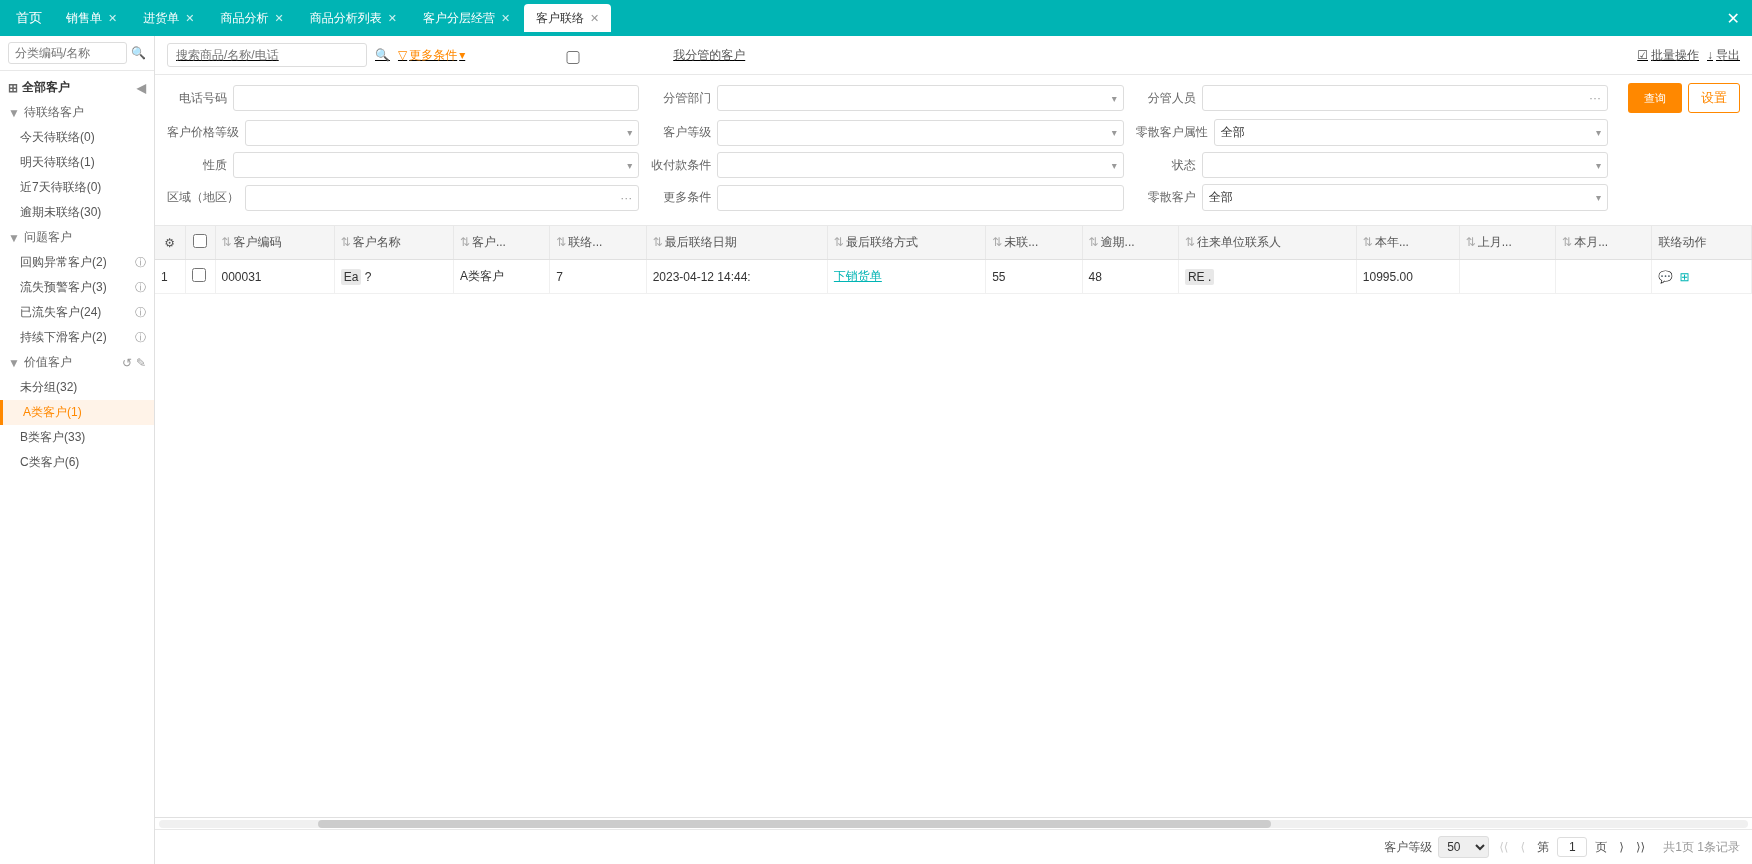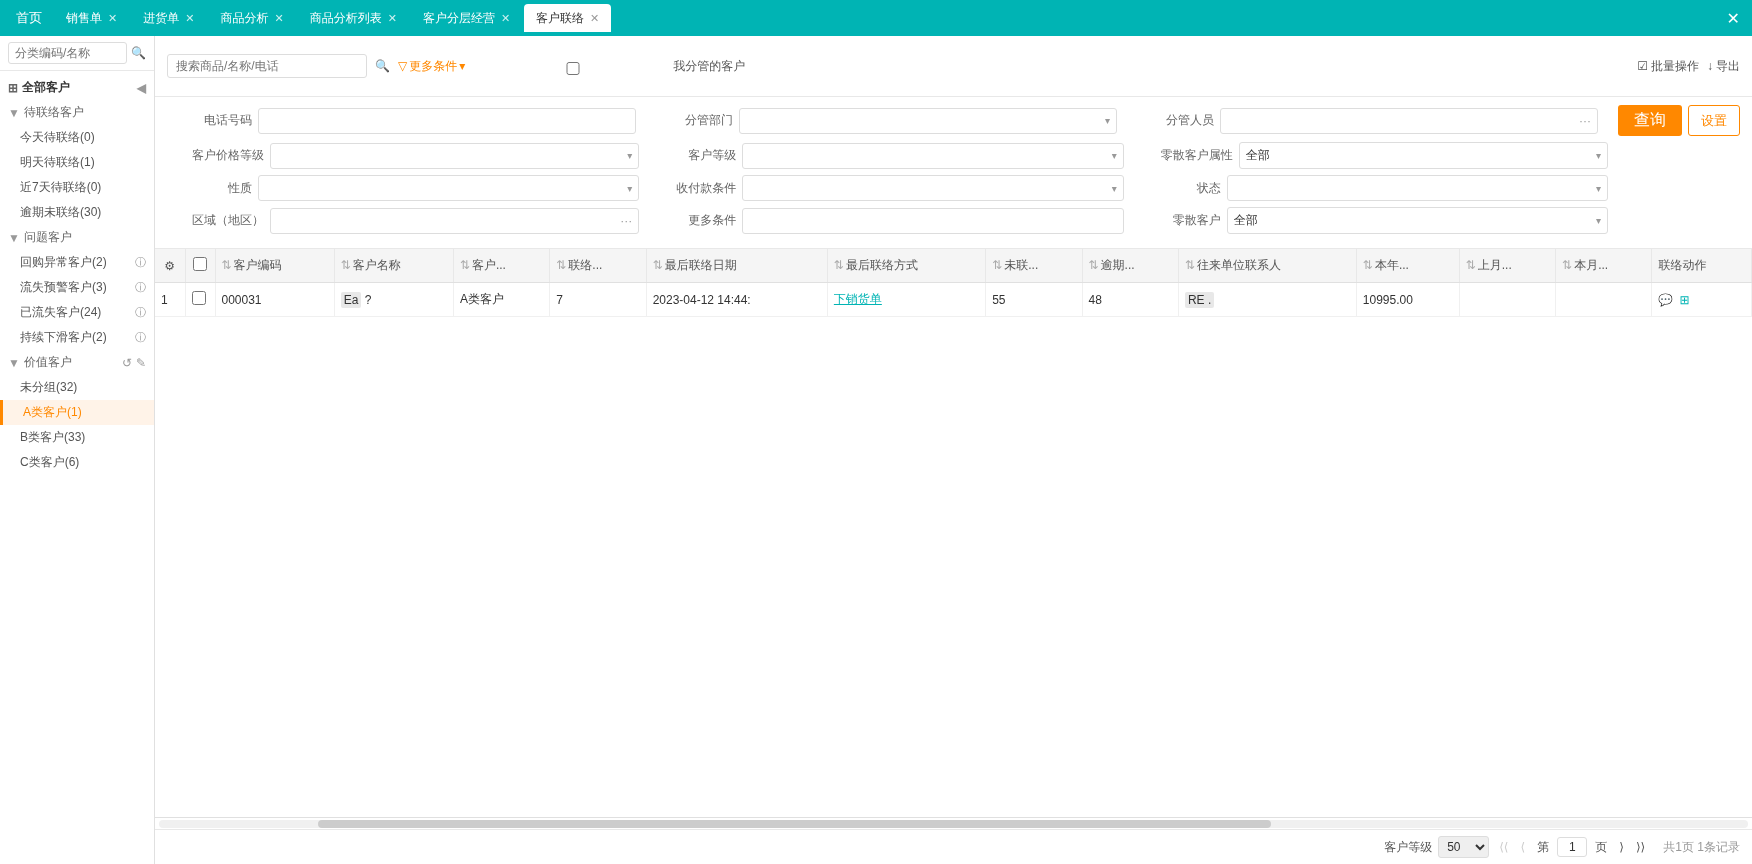--- a/index.html
+++ b/index.html
@@ -150,25 +150,26 @@
       flex: 1;
       display: flex;
       flex-direction: column;
       background: #f5f5f5;
       overflow: hidden;
     }
 
     
     .filter-bar {
       background: #fff;
-      padding: 18px 12px;
+      padding: 7px 12px;
       display: flex;
       align-items: center;
       border-bottom: 1px solid #e8e8e8;
       gap: 8px;
+      text-decoration: underline;
     }
     .filter-bar input {
       border: 1px solid #ddd;
       border-radius: 3px;
       padding: 4px 8px;
       width: 200px;
       outline: none;
       font-size: 12px;
       color: #999;
     }
@@ -220,21 +221,20 @@
       align-items: center;
       flex: 1;
       gap: 6px;
       padding-right: 12px;
     }
     .filter-cell label {
       color: #666;
       white-space: nowrap;
       min-width: 60px;
       text-align: right;
-      margin-left: 25px;
     }
     .filter-cell .filter-input {
       flex: 1;
       border: 1px solid #ddd;
       border-radius: 3px;
       padding: 4px 6px;
       outline: none;
       font-size: 12px;
       display: flex;
       align-items: center;
@@ -256,21 +256,21 @@
       gap: 6px;
       margin-left: 8px;
     }
     .btn-query {
       background: #f80;
       color: #fff;
       border: none;
       border-radius: 3px;
       padding: 5px 16px;
       cursor: pointer;
-      font-size: 16px;
+      font-size: 11px;
     }
     .btn-set {
       background: #fff;
       color: #f80;
       border: 1px solid #f80;
       border-radius: 3px;
       padding: 5px 12px;
       cursor: pointer;
       font-size: 13px;
     }

